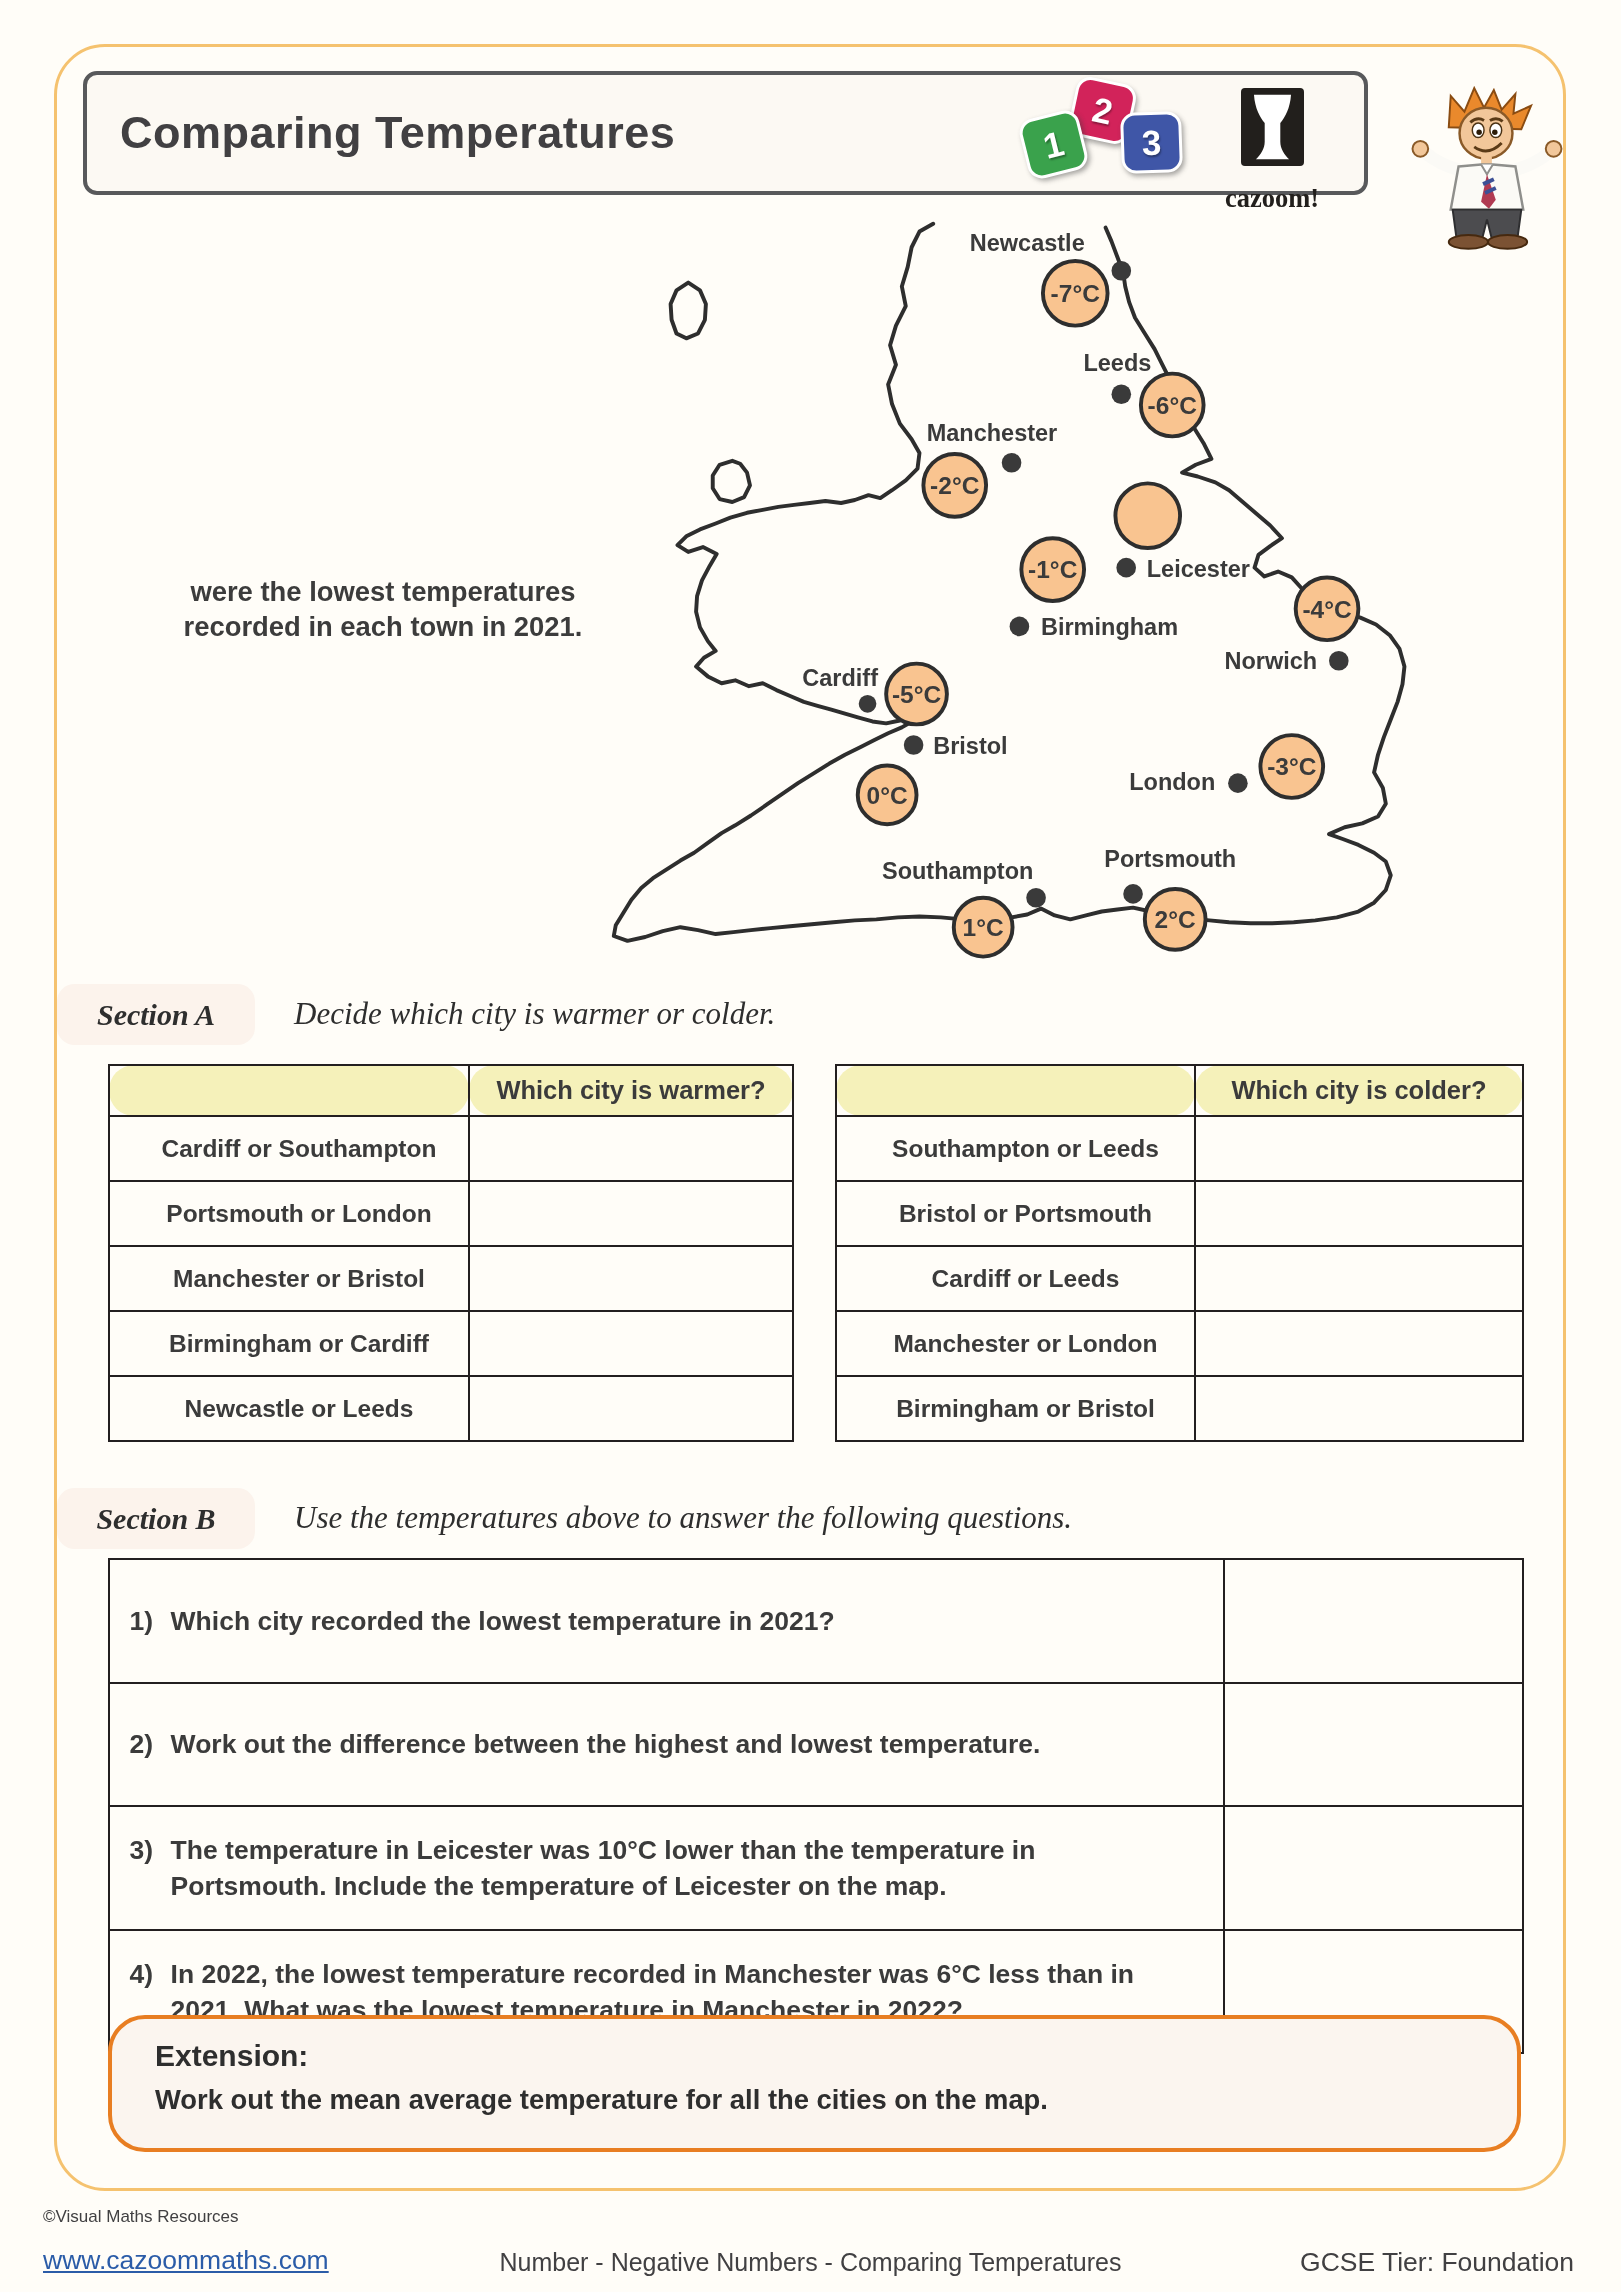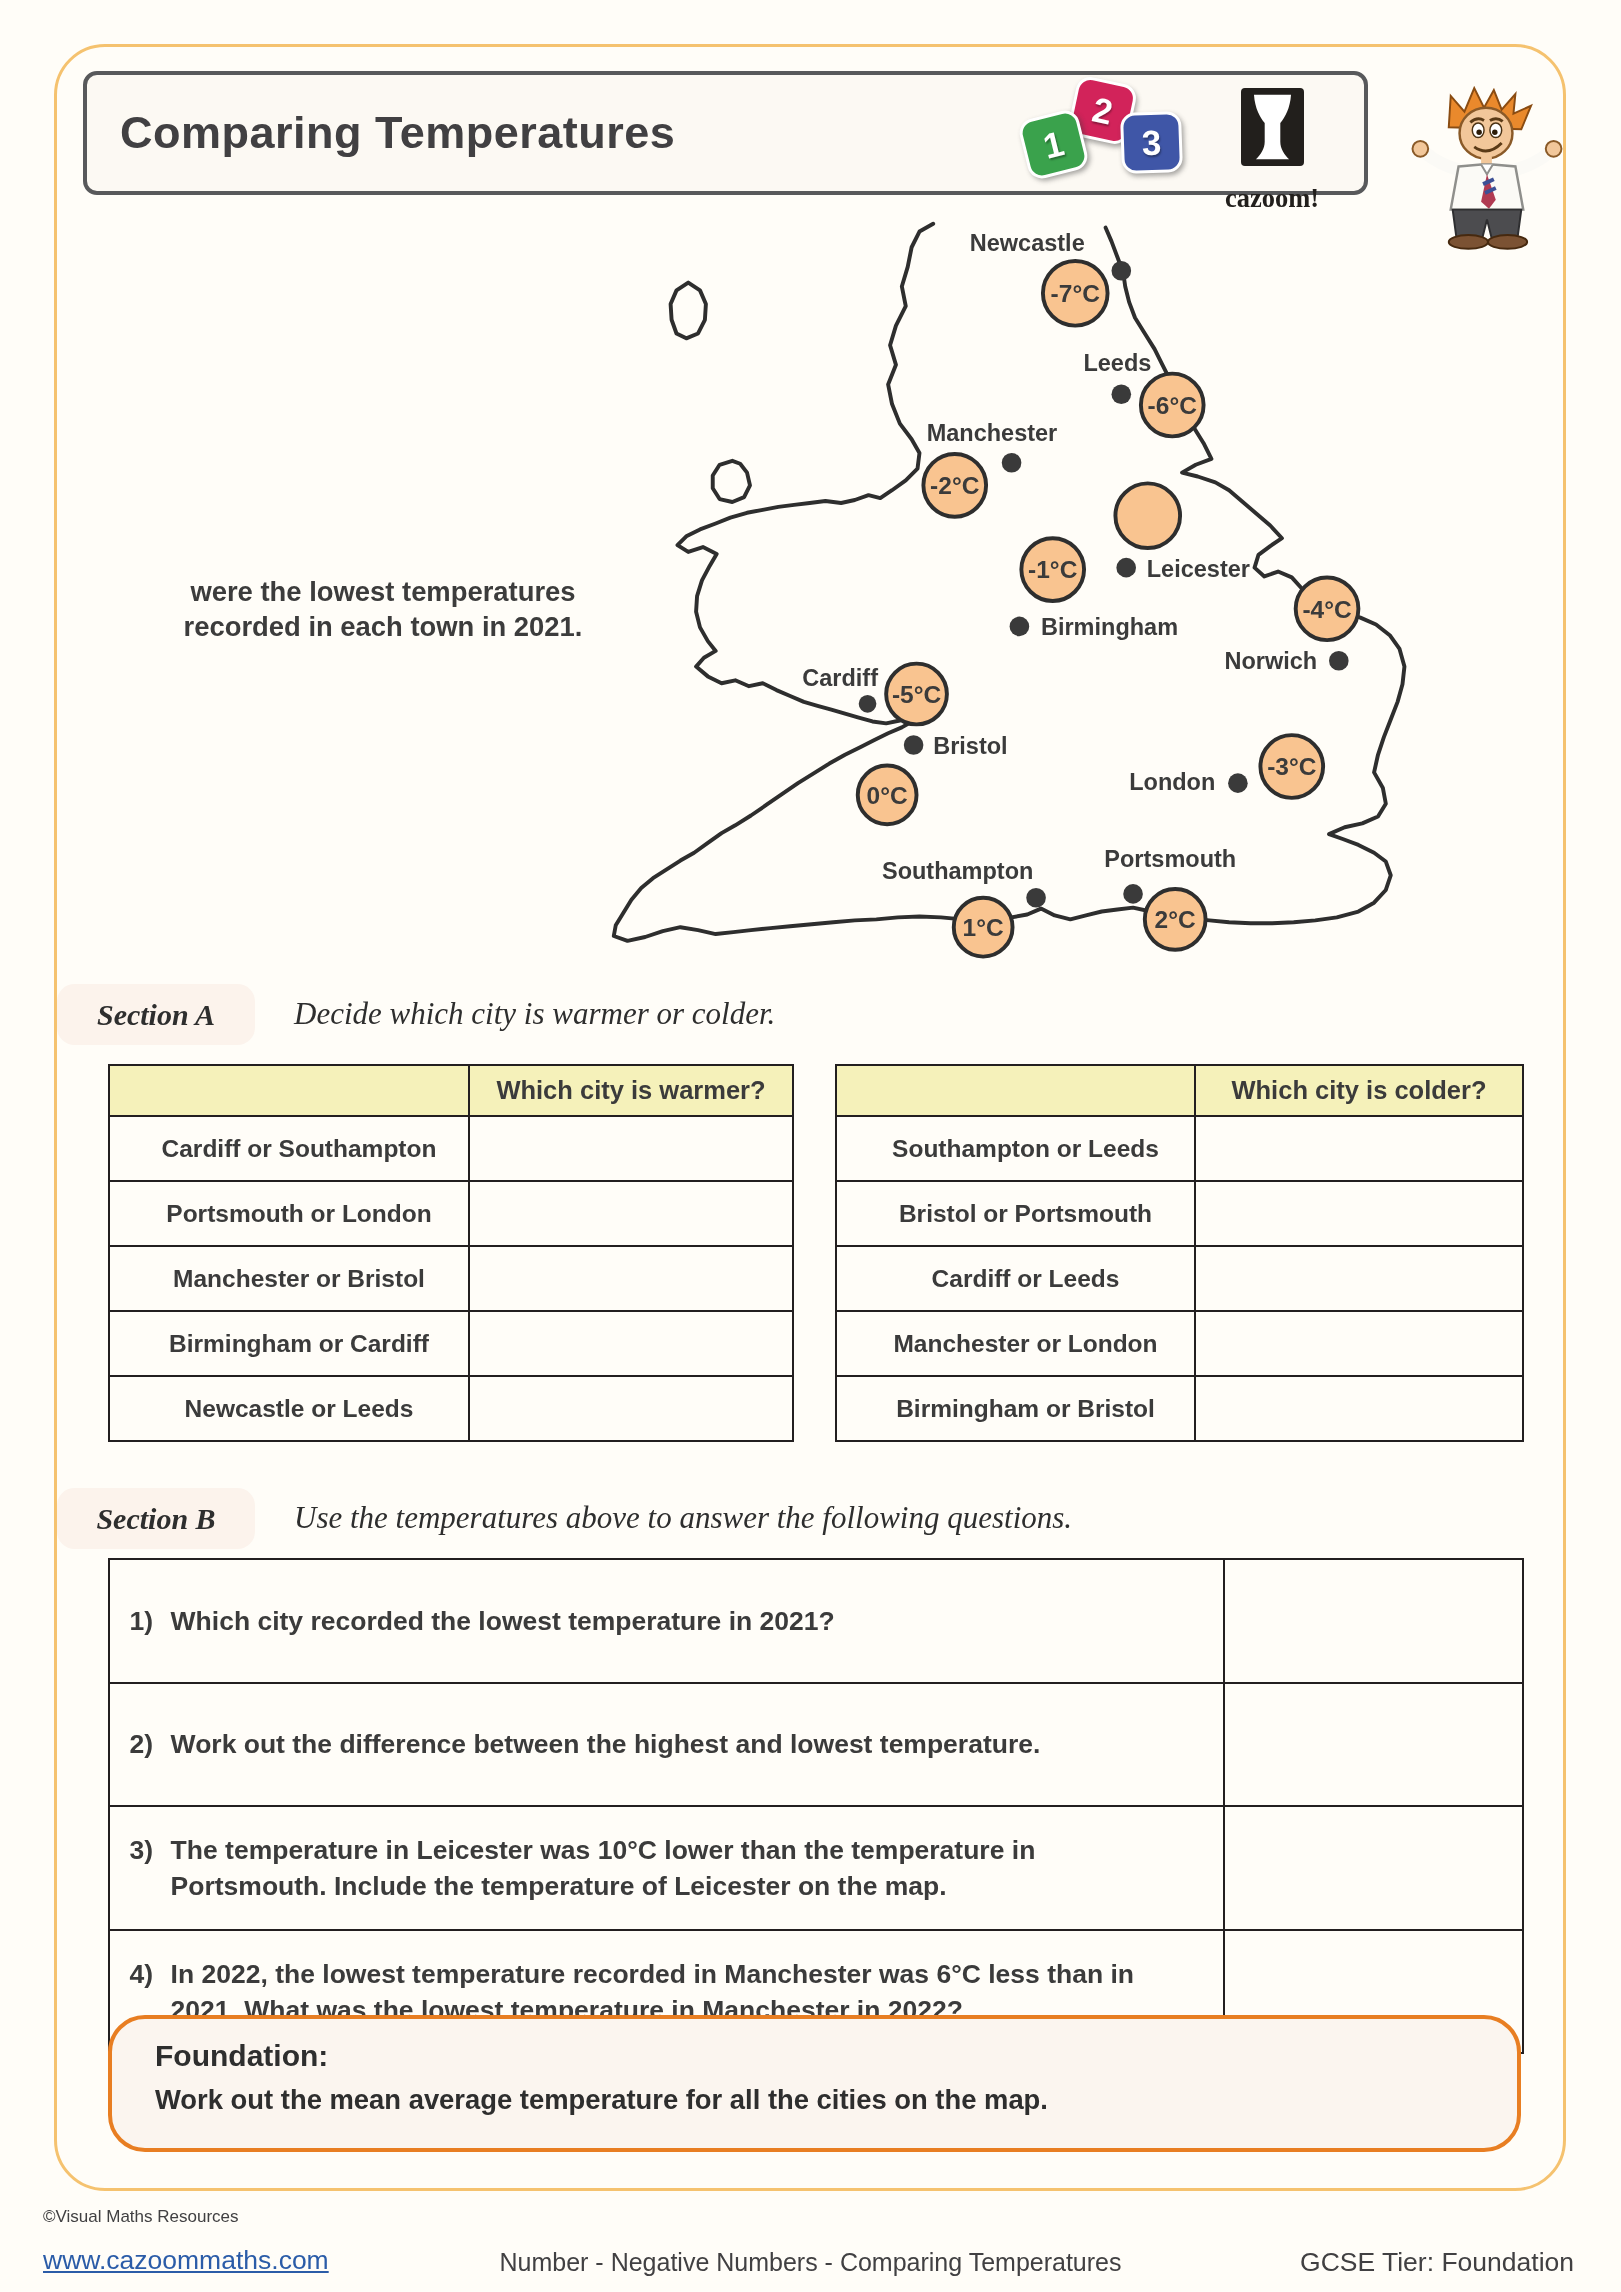--- a/index.html
+++ b/index.html
@@ -60,21 +60,21 @@
     font-family:"Liberation Serif", serif;font-style:italic;font-weight:bold;
     font-size:30px;color:#2e2e2e;
   }
   .section-instruction{
     position:absolute;font-family:"Liberation Serif", serif;font-style:italic;
     font-size:31px;color:#2e2e2e;
   }
   
   table{border-collapse:collapse;table-layout:fixed;position:absolute;background:#fffdf8;}
   td,th{border:2.9px solid #231f20;padding:0;}
-  .city-table th{background:#f5f1ba;font-size:25.5px;font-weight:bold;color:#3b3b3b;height:49px;}
+  .city-table th{background:#f5f1ba;font-size:25.5px;font-weight:bold;color:#3b3b3b;height:49px;border-radius:25px;}
   .city-table td{height:63px;text-align:center;font-weight:bold;font-size:24.5px;color:#3b3b3b;padding-left:20px;}
   .q-table td{height:102px;vertical-align:middle;}
   .q-cell{padding:9.8px 13.7px 9.8px 19.6px;}
   .q-line{display:flex;align-items:flex-start;}
   .q-num{flex:0 0 41px;font-weight:bold;font-size:26.5px;line-height:36px;color:#3b3b3b;}
   .q-text{flex:1;font-weight:bold;font-size:26.5px;line-height:36px;color:#3b3b3b;max-width:1000px;}
   
   .extension-box{
     position:absolute;left:108px;top:2015px;width:1405px;height:129px;
     border:4.9px solid #e87e22;border-radius:37px;background:#fbf5ef;
@@ -307,21 +307,21 @@
             <span class="q-num">4)</span>
             <span class="q-text">In 2022, the lowest temperature recorded in Manchester was 6°C less than in 2021. What was the lowest temperature in Manchester in 2022?</span>
           </div>
     </td>
     <td></td>
   </tr>
 </tbody>
   </table>
 
 <div class="extension-box">
-  <div class="extension-label">Foundation:</div>
+  <div class="extension-label">Extension:</div>
   <div class="extension-text">Work out the mean average temperature for all the cities on the map.</div>
 </div>
 
 <div class="footer-copyright">©Visual Maths Resources</div>
 <a class="footer-link">www.cazoommaths.com</a>
 <div class="footer-center">Number - Negative Numbers - Comparing Temperatures</div>
 <div class="footer-right">GCSE Tier: Foundation</div>
 
 
 </body></html>

